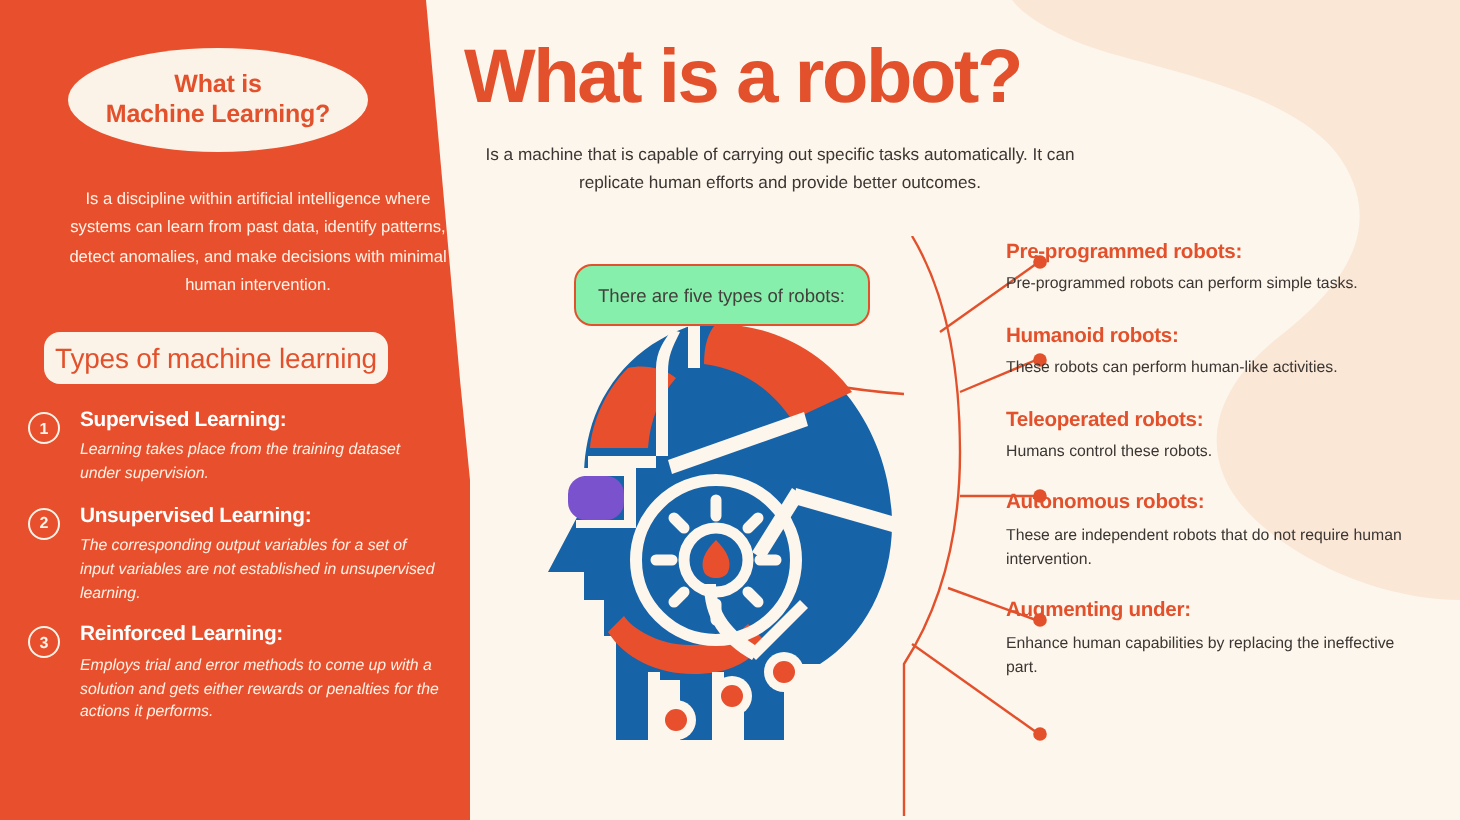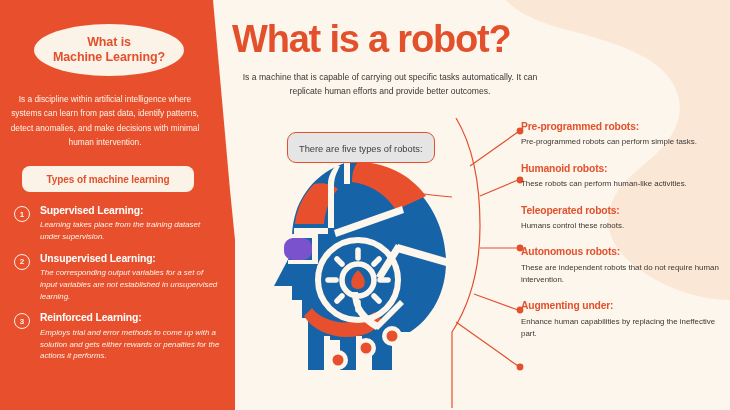--- a/index.html
+++ b/index.html
@@ -29,31 +29,31 @@
     position:absolute; left:34px; top:24px; width:150px; height:52px;
     background:#FBF3E7; border-radius:50%/50%;
     display:flex; align-items:center; justify-content:center;
   }
   .ml-pill-text {
     color:#E2512C; font-size:12.5px; font-weight:bold; line-height:1.22;
     text-align:center; letter-spacing:-0.1px;
   }
 
   .ml-desc {
-    position:absolute; left:4px; top:92px; width:202px;
+    position:absolute; left:28px; top:92px; width:202px;
     color:#FDF3E8; font-size:8.3px; line-height:1.72; text-align:center;
   }
 
   .types-pill {
     position:absolute; left:22px; top:166px; width:172px; height:26px;
     background:#FBF3E7; border-radius:8px;
     display:flex; align-items:center; justify-content:center;
   }
   .types-pill-text {
-    color:#E2512C; font-size:10px; font-weight:bold; letter-spacing:-0.1px;
+    color:#E2512C; font-size:14px; font-weight:normal; letter-spacing:-0.1px;
   }
 
   .ml-list { position:absolute; left:14px; top:205px; width:208px; }
   .ml-item { position:relative; padding-left:26px; margin-bottom:10px; }
   .ml-num {
     position:absolute; left:0; top:1px; width:16px; height:16px;
     border:1.3px solid #FDF3E8; border-radius:50%;
     color:#FDF3E8; font-size:8px; font-weight:bold;
     display:flex; align-items:center; justify-content:center;
   }
@@ -74,32 +74,32 @@
     position:absolute; left:240px; top:71px; width:300px;
     color:#3B3633; font-size:8.6px; line-height:1.62; text-align:center;
     z-index:4;
   }
 
   
   .callout {
     position:absolute; left:287px; top:132px;
     padding:5px 11px 6px;
     border:1.4px solid #E2512C; border-radius:9px;
-    background:#e5e5e5; z-index:6;
+    background:#86efac; z-index:6;
   }
   .callout-text { color:#44403C; font-size:9.3px; line-height:1; }
 
   
   .robot-svg { position:absolute; left:270px; top:140px; z-index:5; }
 
   
   .conn-svg { position:absolute; left:430px; top:118px; z-index:5; }
 
   
-  .types-list { position:absolute; left:521px; top:121px; width:210px; z-index:6; }
+  .types-list { position:absolute; left:503px; top:121px; width:210px; z-index:6; }
   .type-item { margin-bottom:14.5px; }
   .type-title {
     color:#E2512C; font-size:10.3px; font-weight:bold;
     letter-spacing:-0.15px; margin-bottom:4px; line-height:1.1;
   }
   .type-body { color:#3B3633; font-size:7.9px; line-height:1.52; }
 </style>
 </head>
 <body>
 

